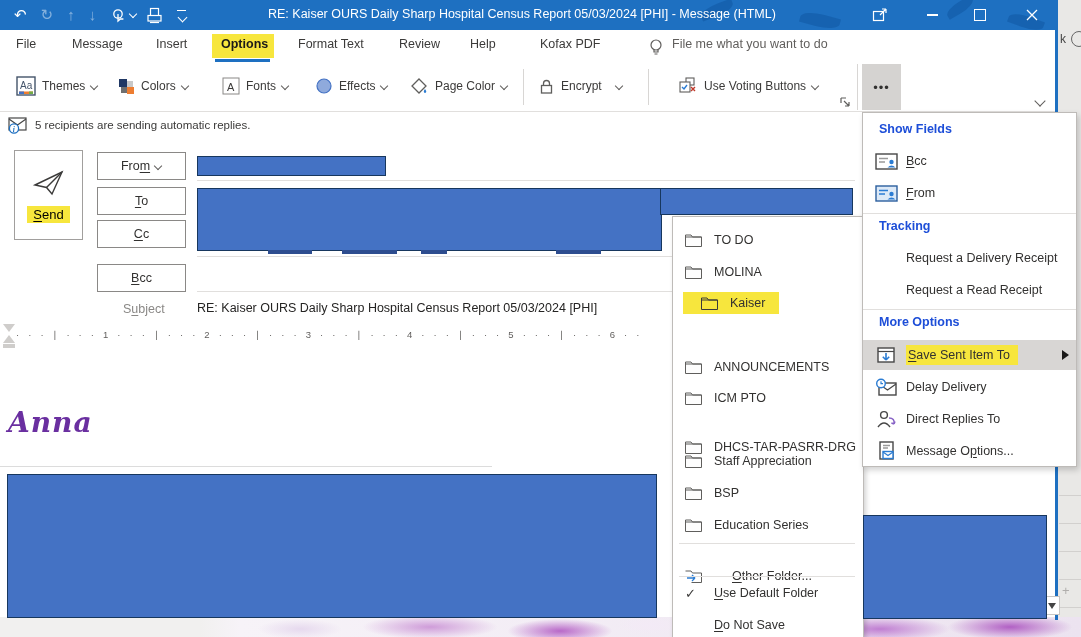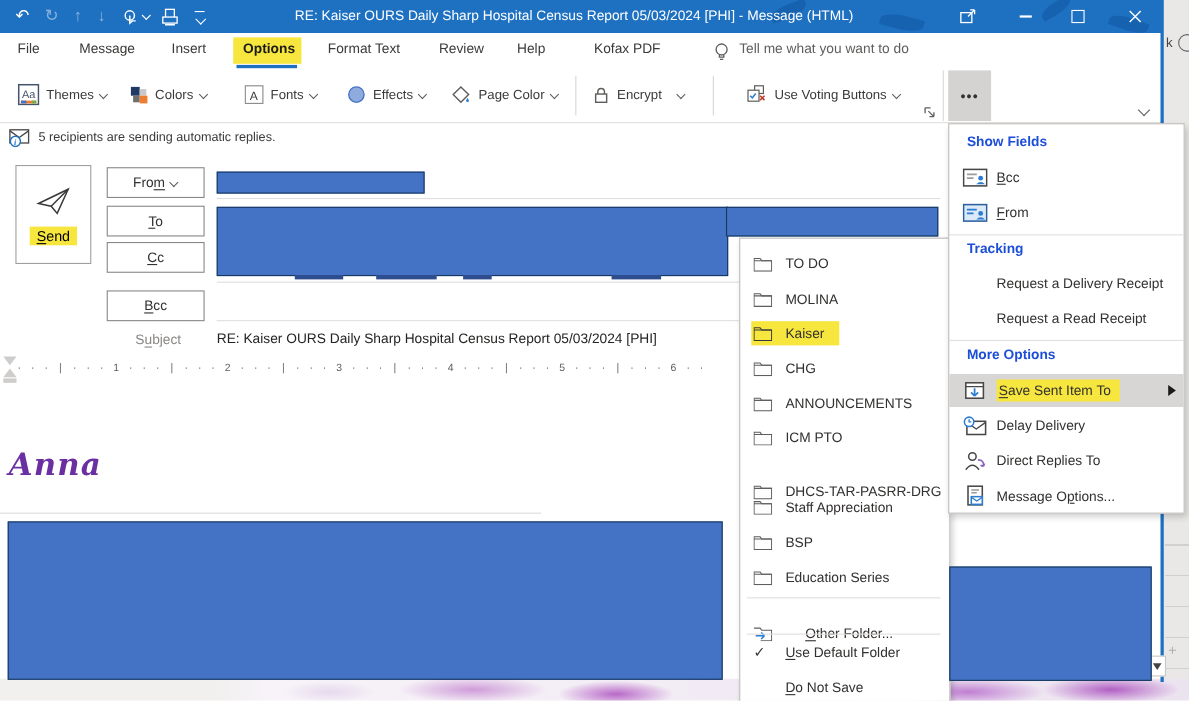--- a/index.html
+++ b/index.html
@@ -61,21 +61,21 @@
   #win-border{left:1055px;top:30px;width:3px;height:590px;background:#1e70c1;}
   #edge-k{left:1060px;top:32px;font-size:12px;color:#444;}
   #edge-circle{left:1071px;top:31px;width:14px;height:14px;border:1.4px solid #666;border-radius:50%;}
   #edge-plus{left:1062px;top:583px;color:#b0aeac;font-size:13px;}
   
   #scroll-down{left:1043px;top:596px;width:15px;height:17px;background:#fff;border:1px solid #c8c6c4;display:flex;align-items:center;justify-content:center;}
   #scroll-down:after{content:"";width:0;height:0;border-left:4px solid transparent;border-right:4px solid transparent;border-top:6px solid #444;}
   
   #folder-menu{left:672px;top:216px;width:190px;height:421px;background:#fff;border:1px solid #bebbb8;box-shadow:2px 2px 5px rgba(0,0,0,.18);z-index:5;}
   .fm-row{position:absolute;left:0;width:188px;height:30px;display:flex;align-items:center;padding-left:12px;box-sizing:border-box;font-size:12.5px;color:#323130;gap:12px;white-space:nowrap;}
-  .fm-hl{display:flex;align-items:flex-start;gap:12px;background:#f7e63d;padding:4px 14px 4px 2px;margin-left:-2px;}
+  .fm-hl{display:flex;align-items:flex-start;gap:12px;background:#f7e63d;padding:4px 14px 4px 18px;margin-left:-2px;}
   .fm-sep{position:absolute;left:6px;width:176px;height:1px;background:#e1dfdd;}
   
   #opt-menu{left:862px;top:112px;width:213px;height:353px;background:#fff;border:1px solid #bebbb8;box-shadow:2px 3px 6px rgba(0,0,0,.18);z-index:6;}
   .om-head{position:absolute;left:16px;font-size:12.5px;font-weight:bold;color:#1d4ed8;white-space:nowrap;}
   .om-row{position:absolute;left:0;width:100%;height:28px;display:flex;align-items:center;font-size:12.5px;color:#323130;white-space:nowrap;}
   .om-ic{position:absolute;left:11px;width:24px;display:flex;justify-content:center;}
   .om-label{position:absolute;left:43px;}
   .om-sep{position:absolute;left:0px;width:213px;height:1px;background:#e1dfdd;}
   #save-sent-row{background:#d8d6d4;height:30px;}
   #save-sent-hl{background:#f7e63d;padding:3px 8px 3px 2px;}
@@ -153,21 +153,21 @@
     <span class="tab" style="left:298px;">Format Text</span>
     <span class="tab" style="left:399px;">Review</span>
     <span class="tab" style="left:470px;">Help</span>
     <span class="tab" style="left:540px;">Kofax PDF</span>
     <span class="abs" style="left:648px;top:8px;">
       <svg width="16" height="18" viewBox="0 0 16 18">
           <circle cx="8" cy="7" r="5" fill="none" stroke="#605e5c" stroke-width="1.2"></circle>
           <path d="M6 12 v2 h4 v-2 M6.5 16 h3" fill="none" stroke="#605e5c" stroke-width="1.2"></path>
         </svg>
     </span>
-    <span class="tab" style="left:672px;color:#605e5c;">Tell me what you want to do</span>
+    <span class="tab" style="left:672px;color:#605e5c;">File me what you want to do</span>
     <div class="abs" id="tab-underline"></div>
   </div>
 
   <div class="abs" id="ribbon">
     <div class="rbtn" style="left:16px;">
       <span>
         <svg width="20" height="20" viewBox="0 0 20 20">
             <rect x="1" y="1" width="18" height="18" fill="#fff" stroke="#44546a" stroke-width="1.4"></rect>
             <text x="4" y="13" font-size="10" fill="#44546a" font-family="Liberation Sans,sans-serif">Aa</text>
             <rect x="3" y="15.5" width="14" height="2.5" fill="#ed7d31"></rect>
@@ -343,29 +343,20 @@
       <span class="fm-hl">
         <span>
             <svg width="17" height="14" viewBox="0 0 17 14">
               <path d="M0.5 2 h5.5 l1.5 2 h9 v9.5 h-16 Z" fill="#f7e63d" stroke="#3b3a39"></path>
               <path d="M0.5 4 h16" stroke="#3b3a39" fill="none"></path>
             </svg>
           </span>
         <span>Kaiser</span>
       </span>
     </div>
-    <div class="fm-row" style="top:103px;">
-      <span>
-          <svg width="17" height="14" viewBox="0 0 17 14">
-            <path d="M0.5 2 h5.5 l1.5 2 h9 v9.5 h-16 Z" fill="#fdfdfd" stroke="#5f5e5c"></path>
-            <path d="M0.5 4 h16" stroke="#5f5e5c" fill="none"></path>
-          </svg>
-        </span>
-      <span>CHG</span>
-    </div>
     <div class="fm-row" style="top:135px;">
       <span>
           <svg width="17" height="14" viewBox="0 0 17 14">
             <path d="M0.5 2 h5.5 l1.5 2 h9 v9.5 h-16 Z" fill="#fdfdfd" stroke="#5f5e5c"></path>
             <path d="M0.5 4 h16" stroke="#5f5e5c" fill="none"></path>
           </svg>
         </span>
       <span>ANNOUNCEMENTS</span>
     </div>
     <div class="fm-row" style="top:166px;">

